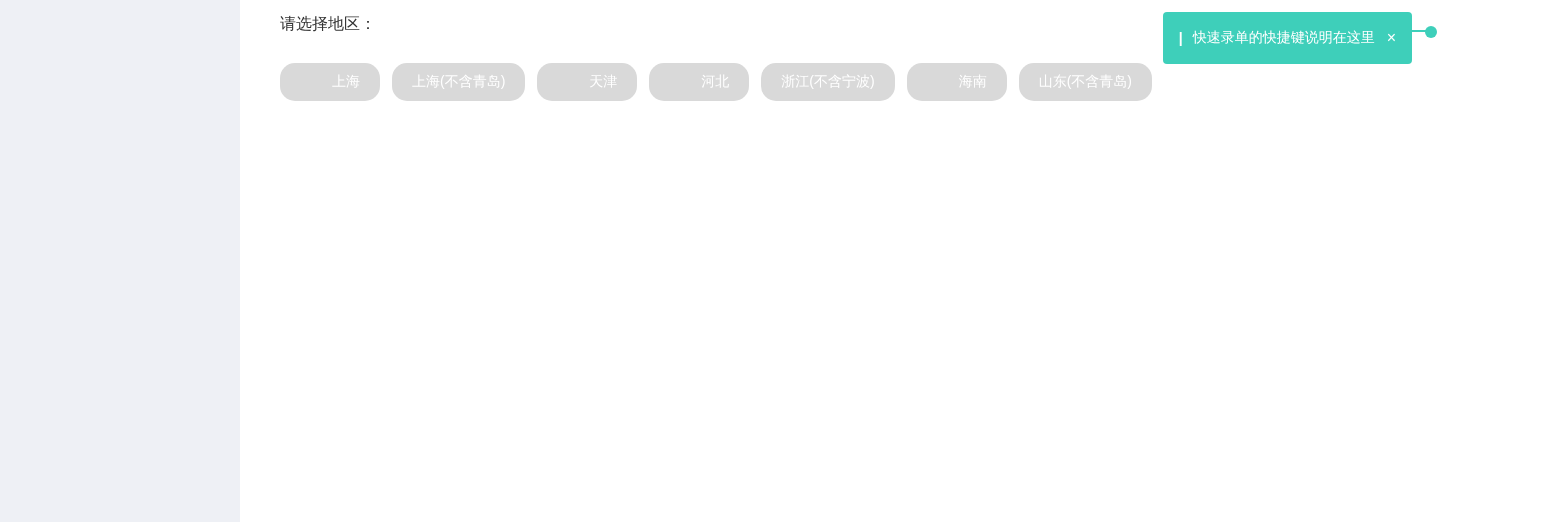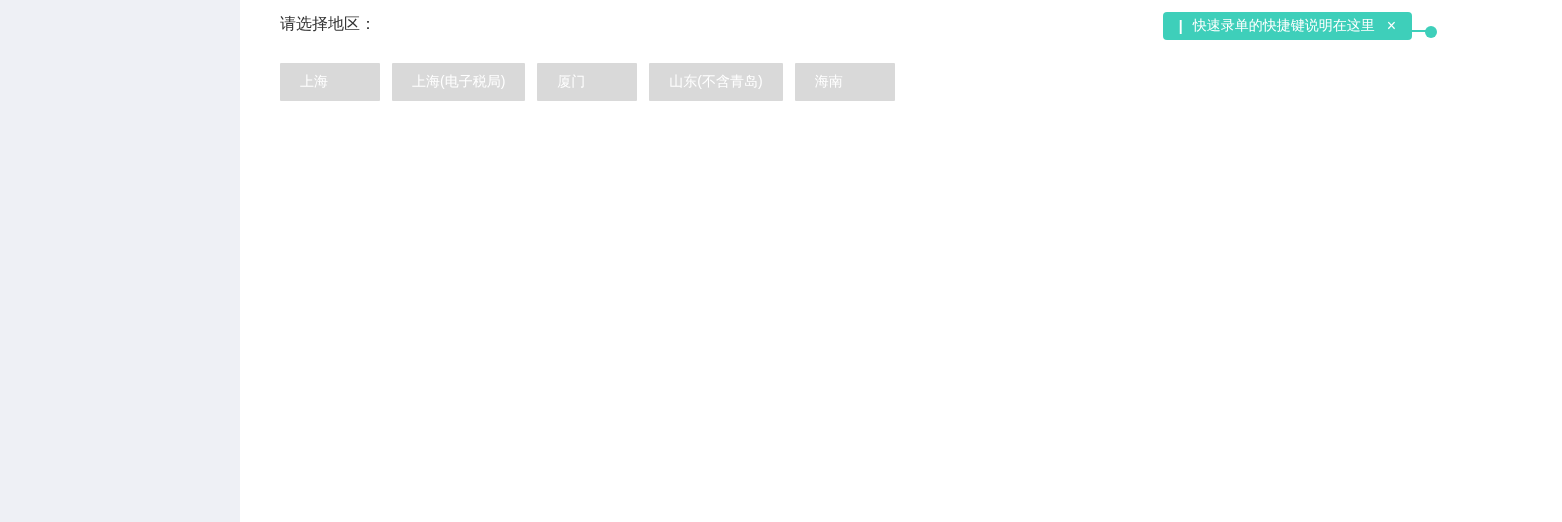--- a/index.html
+++ b/index.html
@@ -45,37 +45,37 @@
 
     .region-buttons {
       display: flex;
       flex-wrap: wrap;
       gap: 12px;
     }
 
     .region-btn {
       background: #d9d9d9;
       border: none;
-      border-radius: 1px;
+      border-radius: 15px;
       color: #fff;
       font-size: 14px;
       padding: 10px 20px;
       cursor: pointer;
       min-width: 100px;
-      text-align: left;
+      text-align: right;
       white-space: nowrap;
     }
 
     .tooltip-banner {
       position: absolute;
       top: 12px;
       right: 150px;
       background: #3ecfba;
       color: #fff;
-      padding: 5px 16px;
+      padding: 17px 16px;
       border-radius: 4px;
       font-size: 14px;
       display: flex;
       align-items: center;
       gap: 8px;
       white-space: nowrap;
     }
 
     .tooltip-banner::before {
       content: '|';
@@ -114,24 +114,26 @@
 </head>
 <body>
 
 <div class="left-sidebar"></div>
 
 <div class="main-content">
   <div class="page-title">请选择地区：</div>
 
   <div class="region-buttons">
   <button class="region-btn">上海</button>
-      <button class="region-btn">上海(电子税局)</button>
-      <button class="region-btn">厦门</button>
+      <button class="region-btn">上海(不含青岛)</button>
+      <button class="region-btn">天津</button>
+      <button class="region-btn">河北</button>
+      <button class="region-btn">浙江(不含宁波)</button>
+      <button class="region-btn">海南</button>
       <button class="region-btn">山东(不含青岛)</button>
-      <button class="region-btn">海南</button>
     </div>
 </div>
 
 <div class="tooltip-banner">
   <span>快速录单的快捷键说明在这里</span>
   <span class="tooltip-close">×</span>
 </div>
 <div class="tooltip-line"></div>
 <div class="tooltip-dot"></div>
 

